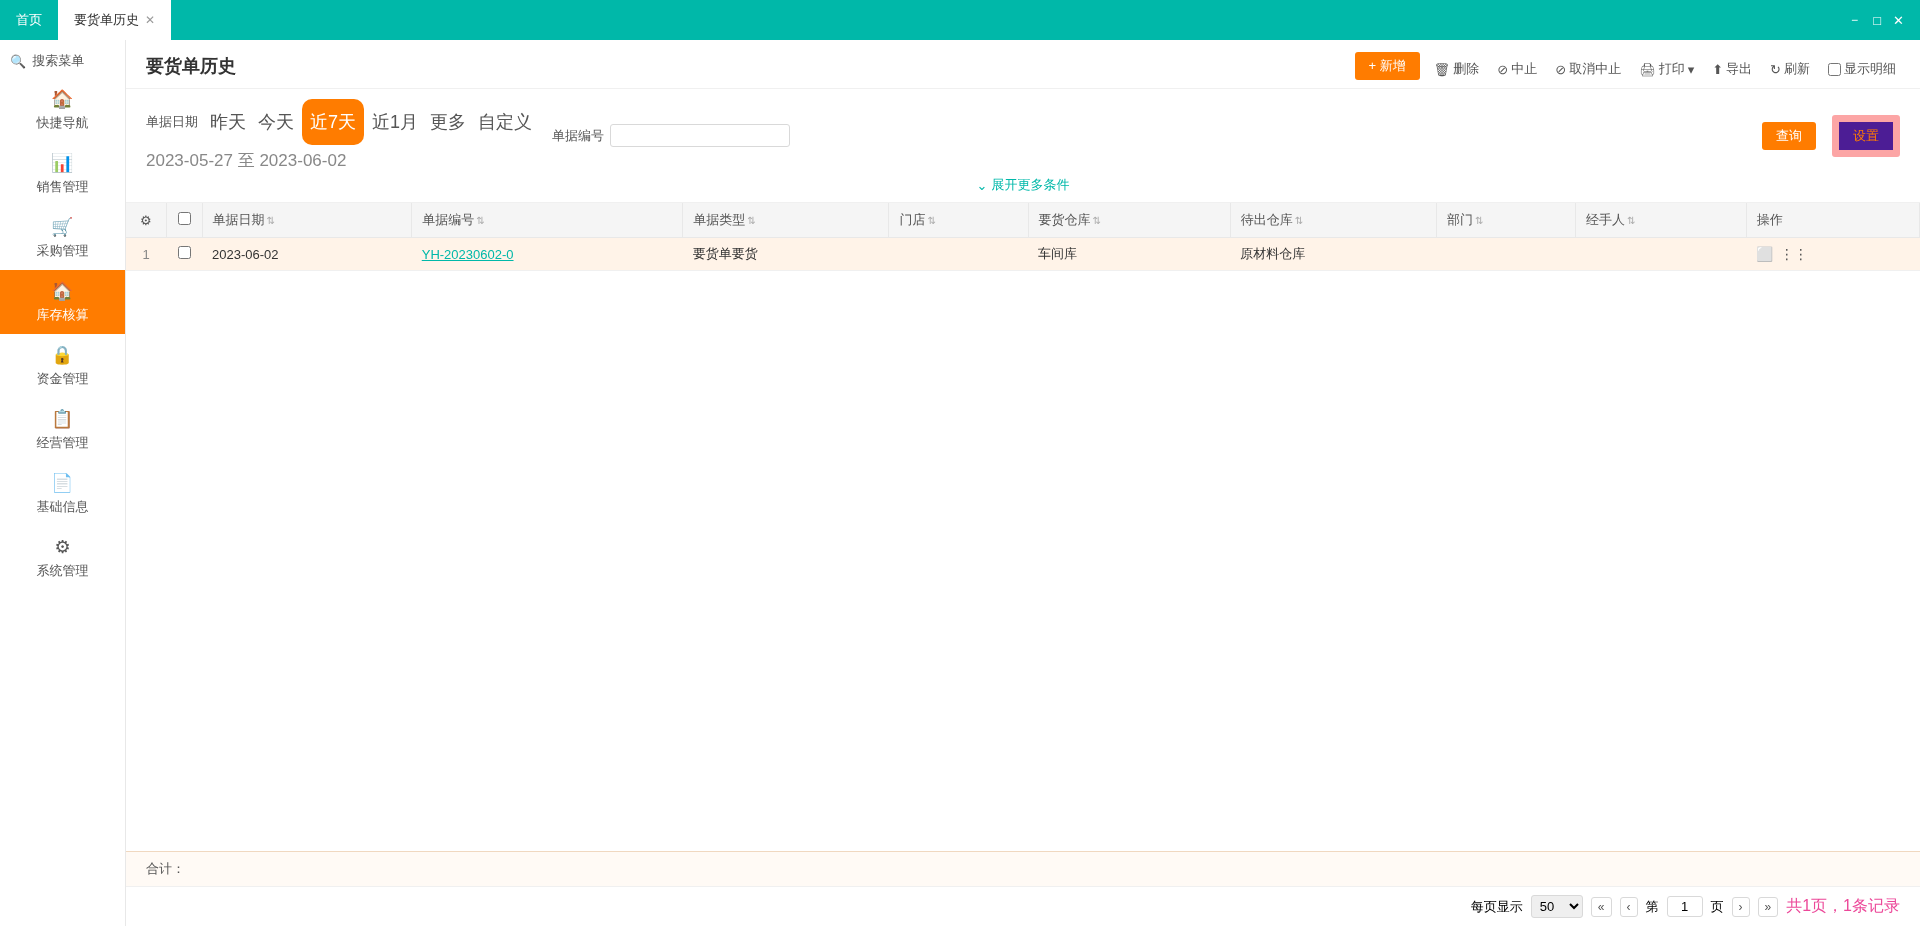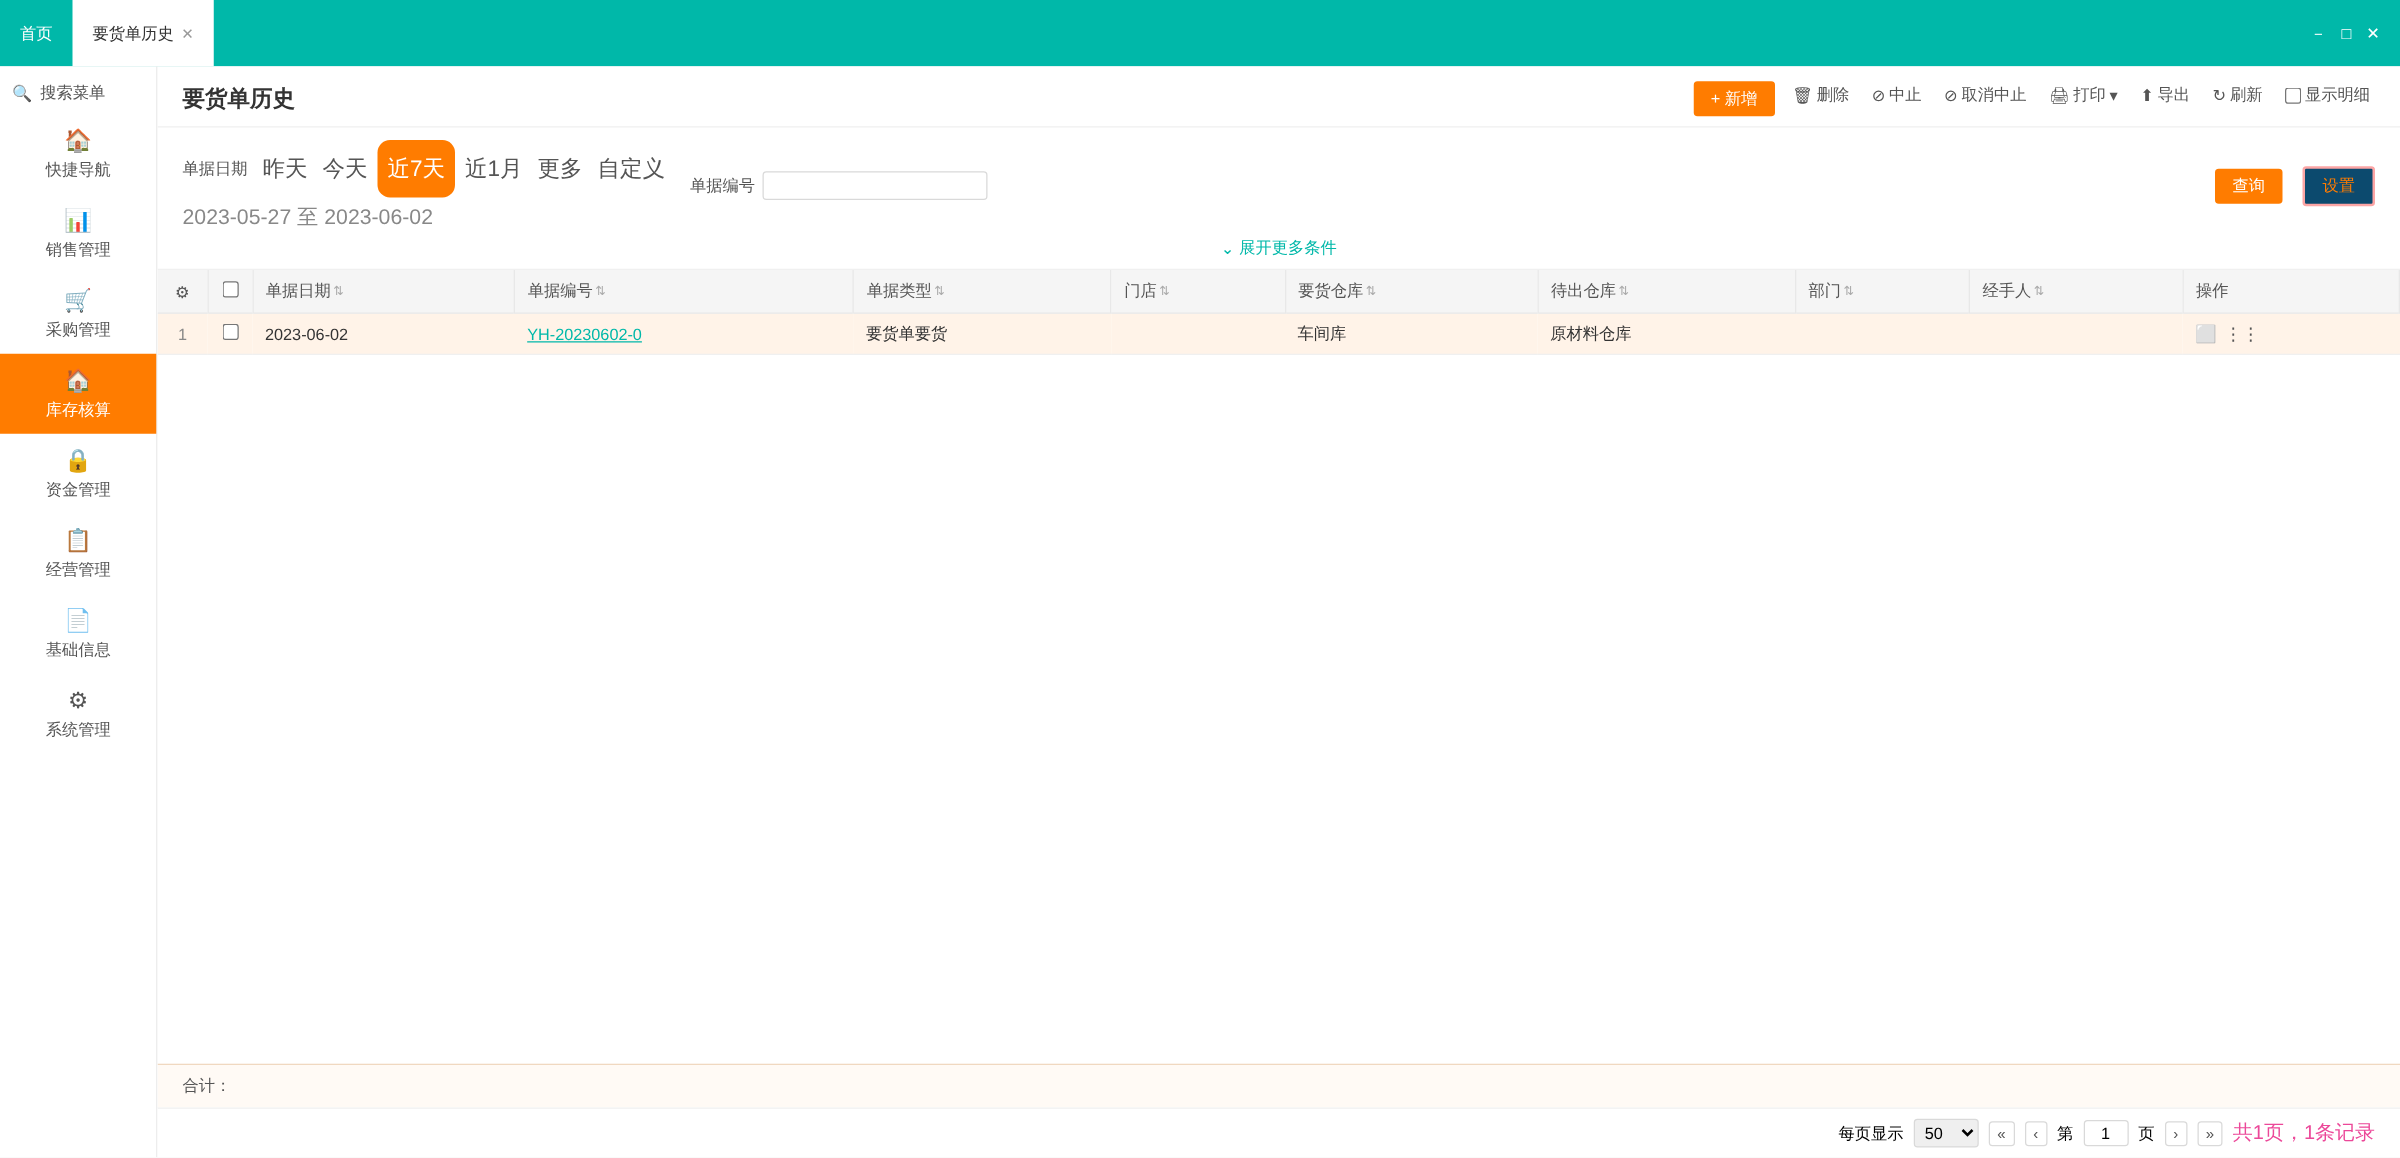--- a/index.html
+++ b/index.html
@@ -1,20 +1,20 @@
 <!DOCTYPE html>
 <html><head>
   <meta charset="utf-8">
   <style>
     * { box-sizing: border-box; margin: 0; padding: 0; font-family: 'Microsoft YaHei', Arial, sans-serif; font-size: 13px; }
     body { display: flex; flex-direction: column; height: 926px; overflow: hidden; background: #f5f5f5; }
 
     
     .top-bar {
-      height: 53px;
+      height: 40px;
       background: #00b8a9;
       display: flex;
       align-items: center;
       padding: 0 0 0 0;
       flex-shrink: 0;
     }
     .top-bar-tabs {
       display: flex;
       align-items: stretch;
       height: 100%;
@@ -108,21 +108,21 @@
       flex-shrink: 0;
     }
     .page-title {
       font-size: 18px;
       font-weight: bold;
       color: #333;
       flex: 1;
     }
     .toolbar {
       display: flex;
-      align-items: flex-start;
+      align-items: flex-end;
       gap: 10px;
     }
     .toolbar-btn {
       display: flex;
       align-items: center;
       gap: 3px;
       cursor: pointer;
       color: #555;
       font-size: 13px;
       padding: 2px 4px;
@@ -412,21 +412,21 @@
           <div class="filter-date-range">2023-05-27 至 2023-06-02</div>
         </div>
 
         <div class="filter-input-group">
           <span class="filter-label">单据编号</span>
           <input class="filter-input" type="text" style="">
         </div>
 
 
         <button class="btn-primary" style="margin-left:auto;">查询</button>
-        <button class="btn-primary" style="background:#0c4a6e;color:#ff7c00;border:2px solid #fca5a5;font-family:Liberation Mono, monospace;">设置</button>
+        <button class="btn-primary" style="background:#4c1d95;color:#ff7c00;border:7px solid #fca5a5;font-family:Liberation Mono, monospace;">设置</button>
       </div>
 
       <div class="expand-more">
         <span>⌄</span>
         <span>展开更多条件</span>
       </div>
     </div>
 
     <div class="table-container">
       <table>

